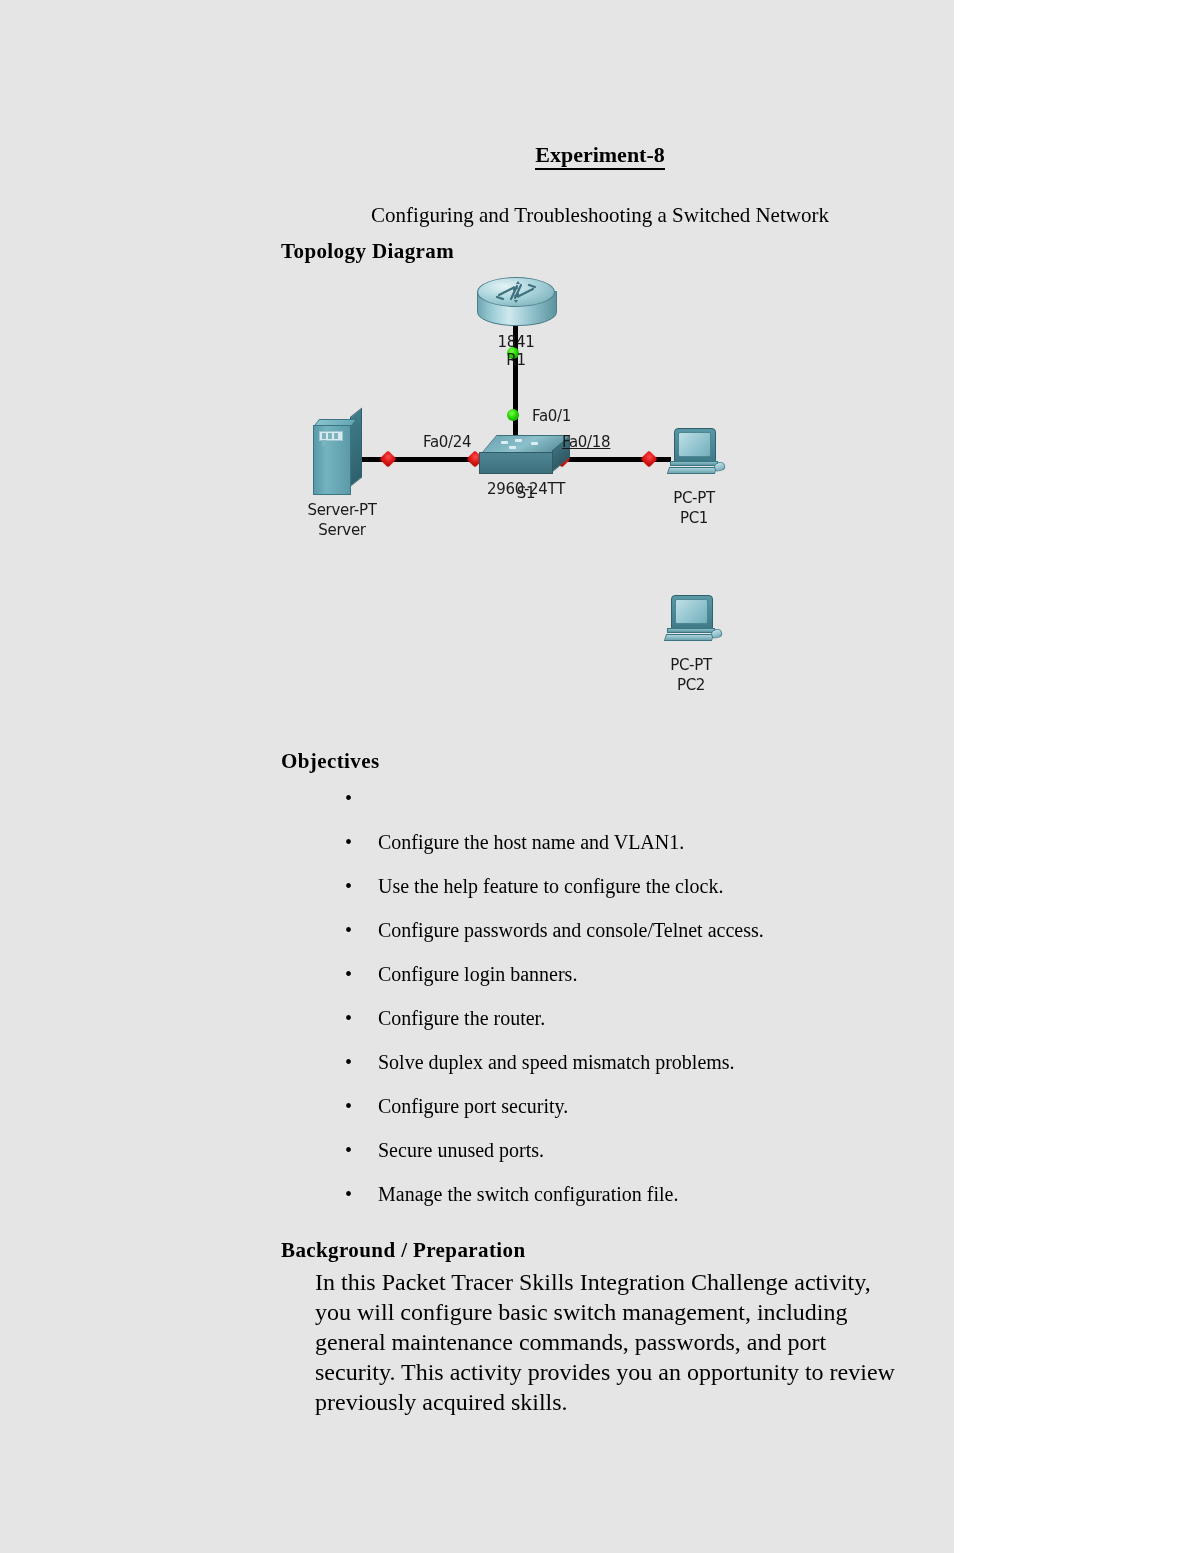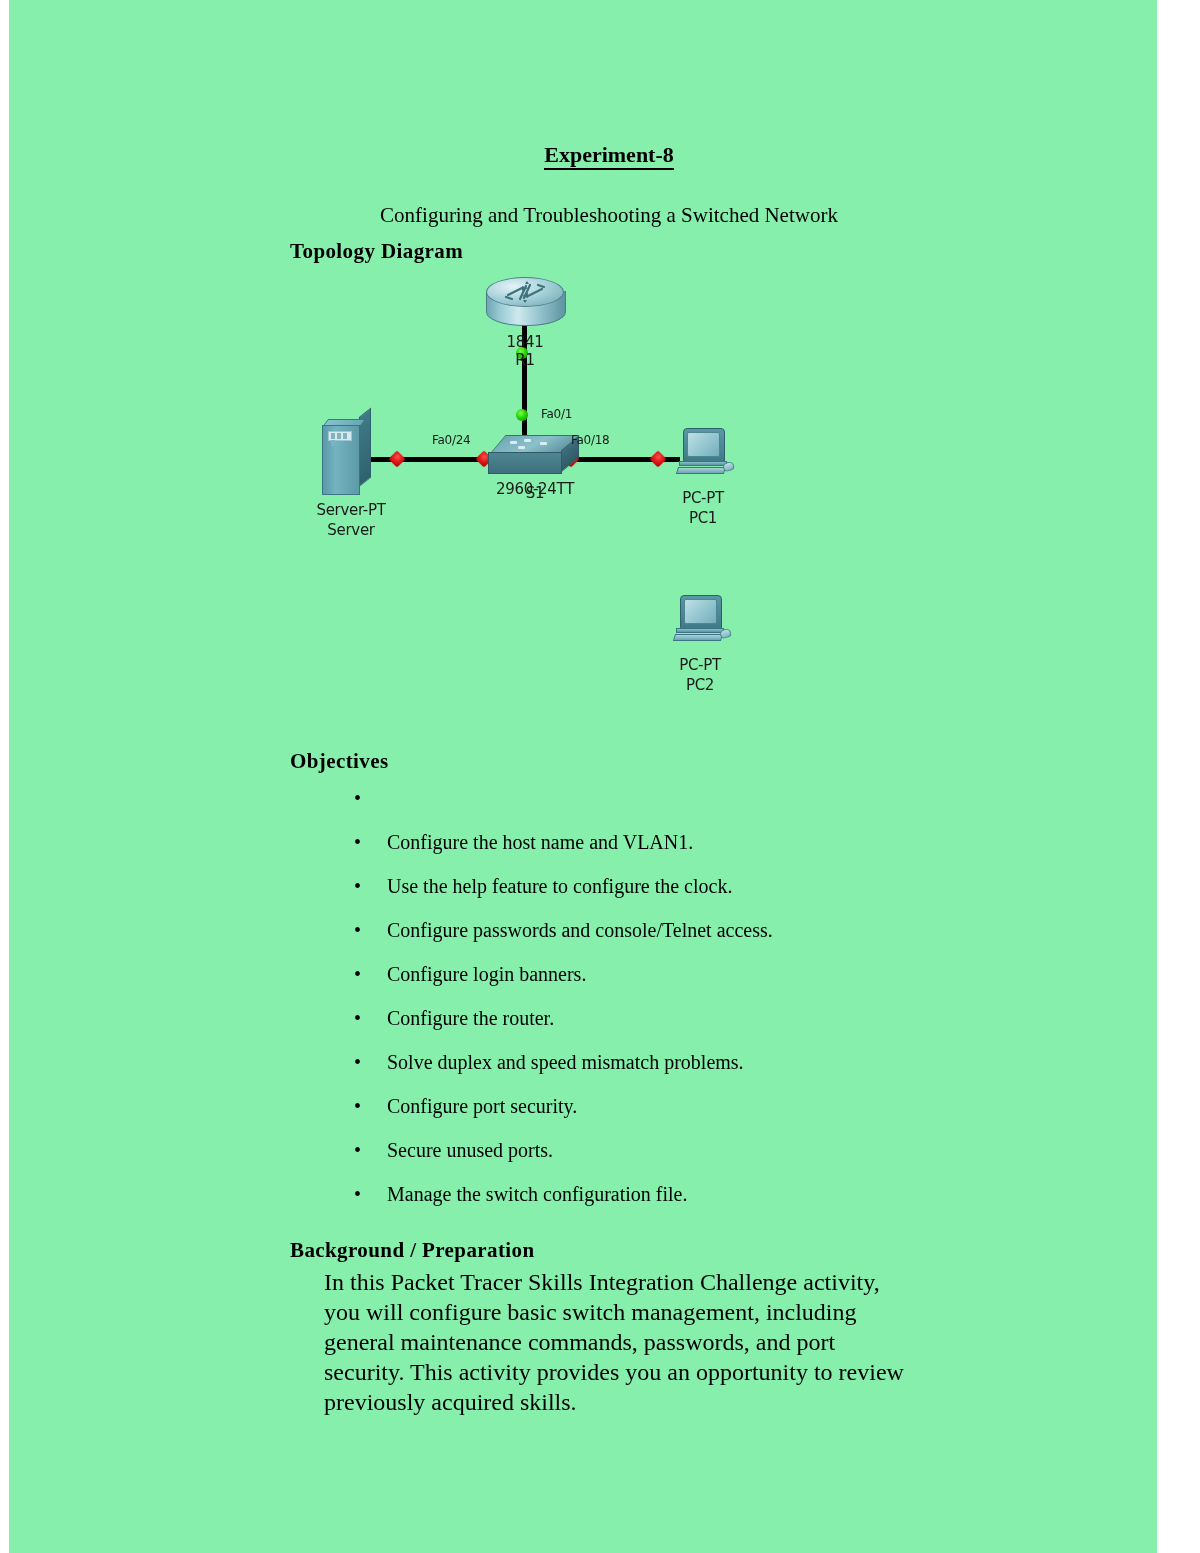--- a/index.html
+++ b/index.html
@@ -3,27 +3,26 @@
 <meta charset="utf-8">
 <title>Experiment-8</title>
 <style>
   html, body {
     margin: 0;
     padding: 0;
     background: #ffffff;
   }
   .page {
     position: relative;
-    width: 1148px;
+    width: 954px;
     height: 1553px;
-    background: #86efac;
+    background: #e5e5e5;
     font-family: "Liberation Serif", "DejaVu Serif", serif;
     color: #000000;
     overflow: hidden;
-    margin-left: 9px;
   }
 
   
   .doc-title {
     position: absolute;
     left: 0;
     top: 142px;
     width: 1200px;
     text-align: center;
     font-size: 22px;
@@ -104,21 +103,21 @@
     font-size: 15px;
     line-height: 18px;
     color: #1a1a1a;
     text-align: center;
     white-space: nowrap;
     letter-spacing: -0.3px;
   }
   .port-label {
     position: absolute;
     font-family: "DejaVu Sans", "Liberation Sans", sans-serif;
-    font-size: 12px;
+    font-size: 15px;
     color: #1a1a1a;
     white-space: nowrap;
     letter-spacing: -0.3px;
   }
   .link {
     position: absolute;
     background: #000000;
   }
   .link.h { height: 5px; }
   .link.v { width: 5px; }
@@ -331,21 +330,21 @@
       <div class="screen"></div>
       <div class="base"></div>
       <div class="kb"></div>
       <div class="mouse"></div>
     </div>
     <div class="node-label" style="left:355px; top:391px; width:110px;">PC-PT</div>
     <div class="node-label" style="left:355px; top:411px; width:110px;">PC2</div>
 
     <div class="port-label" style="left:251px; top:142px;">Fa0/1</div>
     <div class="port-label" style="left:142px; top:168px;">Fa0/24</div>
-    <div class="port-label" style="left:281px; top:168px;">Fa0/18</div>
+    <div class="port-label" style="left:281px; top:168px;text-decoration:underline;">Fa0/18</div>
 
   </div>
 
   <div class="section-heading" id="objectives-heading">Objectives</div>
 
   <ul class="objectives-list">
     <li><span class="bullet">•</span></li>
     <li><span class="bullet">•</span><span>Configure the host name and VLAN1.</span></li>
     <li><span class="bullet">•</span><span>Use the help feature to configure the clock.</span></li>
     <li><span class="bullet">•</span><span>Configure passwords and console/Telnet access.</span></li>

